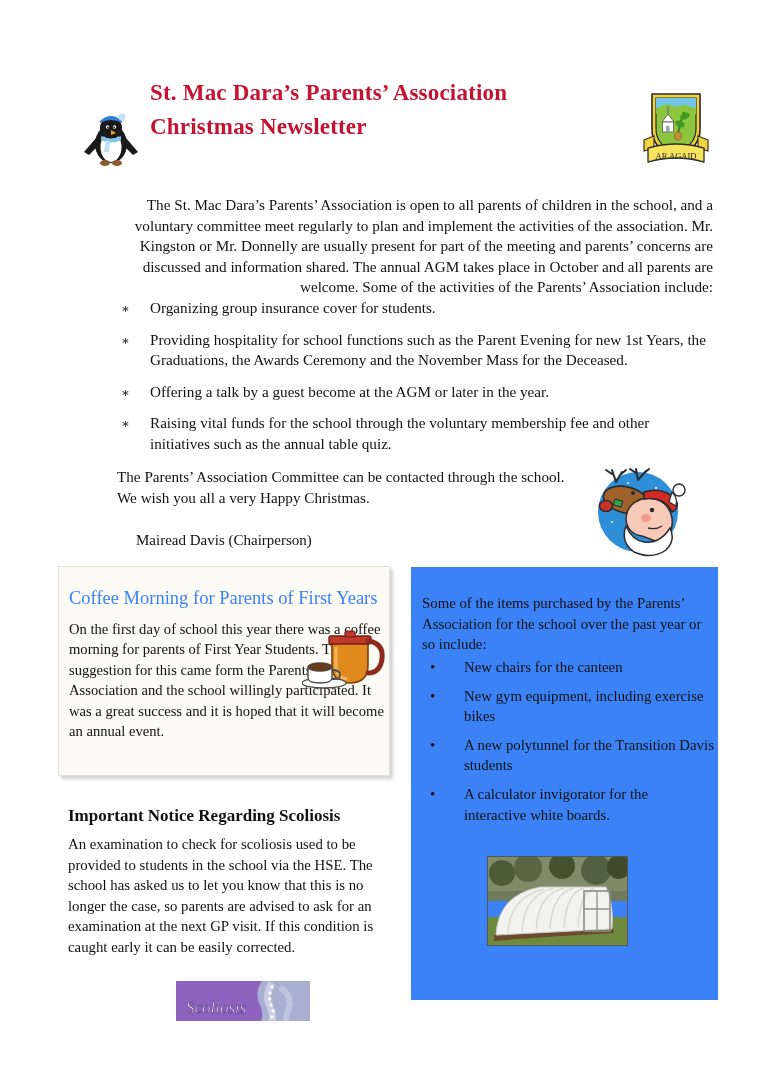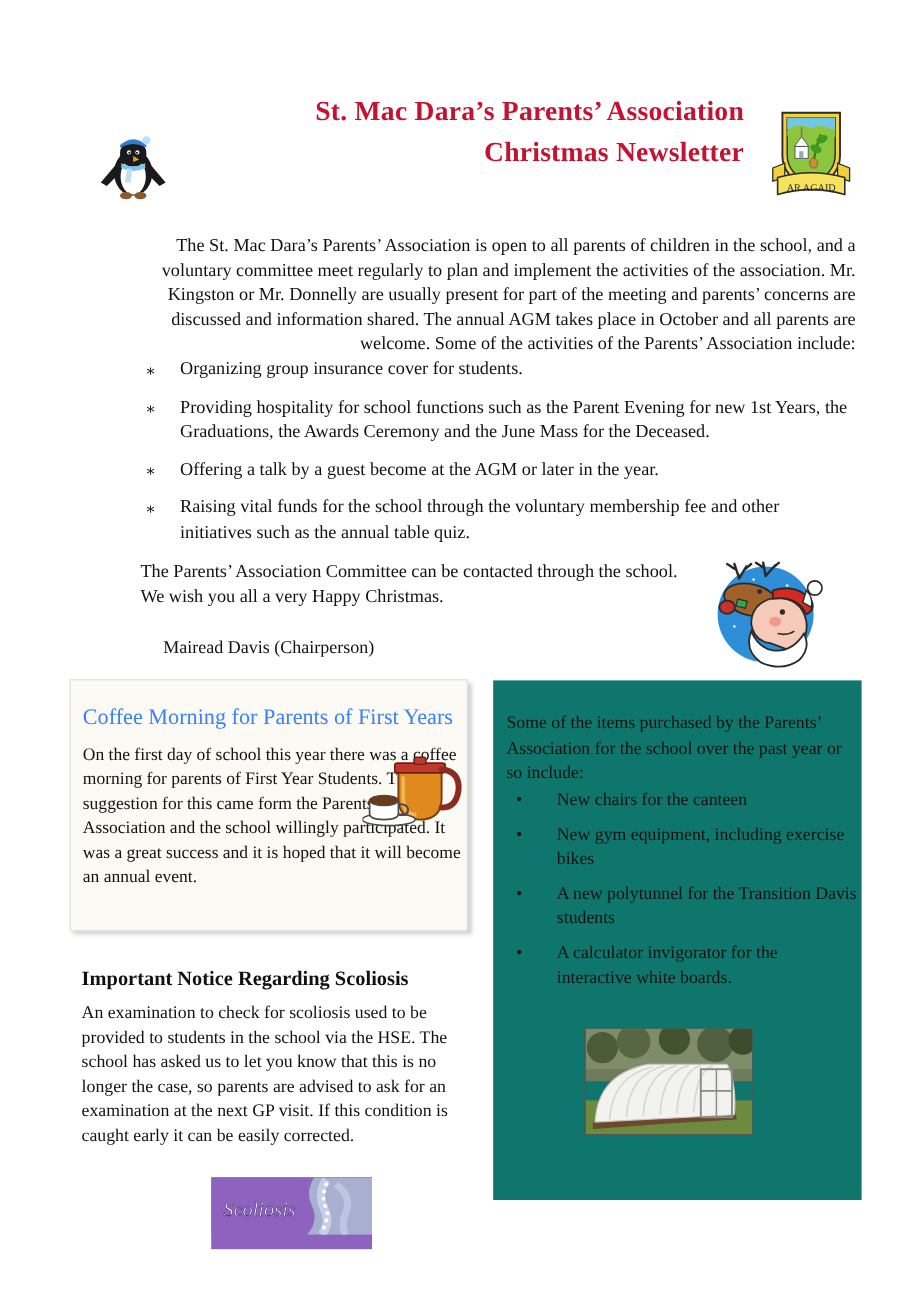--- a/index.html
+++ b/index.html
@@ -19,21 +19,21 @@
   
   .header {
     position: absolute;
     left: 0; top: 0;
     width: 768px; height: 182px;
   }
   .header-title {
     position: absolute;
     left: 150px; top: 76px;
     width: 470px;
-    text-align: right;
+    text-align: left;
     color: #C41230;
     font-weight: bold;
     font-size: 23px;
     line-height: 34px;
     letter-spacing: 0.2px;
   }
   .header-title .line2 { display: block; }
 
   .penguin {
     position: absolute;
@@ -135,31 +135,31 @@
   .scol-body {
     position: absolute;
     left: 68px; top: 834px;
     width: 330px;
     font-size: 14.8px;
     line-height: 20.6px;
   }
   .scol-logo {
     position: absolute;
     left: 176px; top: 981px;
-    width: 134px; height: 60px;
+    width: 134px; height: 40px;
     background: #8E63C0;
     overflow: hidden;
   }
 
   
   .pink-panel {
     position: absolute;
     left: 411px; top: 567px;
     width: 307px; height: 433px;
-    background: #0f766e;
+    background: #3b82f6;
   }
   .pink-intro {
     position: absolute;
     left: 11px; top: 26px;
     width: 288px;
     font-size: 14.8px;
     line-height: 20.6px;
   }
   .pink-list {
     position: absolute;
@@ -239,21 +239,21 @@
 
 <div class="intro">The St. Mac Dara’s Parents’ Association is open to all parents of children in the school, and a voluntary committee meet regularly to plan and implement the activities of the association. Mr. Kingston or Mr. Donnelly are usually present for part of the meeting and parents’ concerns are discussed and information shared. The annual AGM takes place in October and all parents are welcome. Some of the activities of the Parents’ Association include:</div>
 
 <div class="act-list">
   <div class="act-item">
     <span class="star">∗</span>
     <span>Organizing  group insurance cover for students.</span>
   </div>
   <div class="act-item">
     <span class="star">∗</span>
-    <span>Providing hospitality for school functions such as the Parent Evening for new 1st Years, the Graduations, the Awards Ceremony and the June Mass for the Deceased.</span>
+    <span>Providing hospitality for school functions such as the Parent Evening for new 1st Years, the Graduations, the Awards Ceremony and the November Mass for the Deceased.</span>
   </div>
   <div class="act-item">
     <span class="star">∗</span>
     <span>Offering a talk by a guest become at the AGM or later in the year.</span>
   </div>
   <div class="act-item">
     <span class="star">∗</span>
     <span>Raising vital funds for the school through the voluntary membership fee and other initiatives such as the annual table quiz.</span>
   </div>
 </div>

